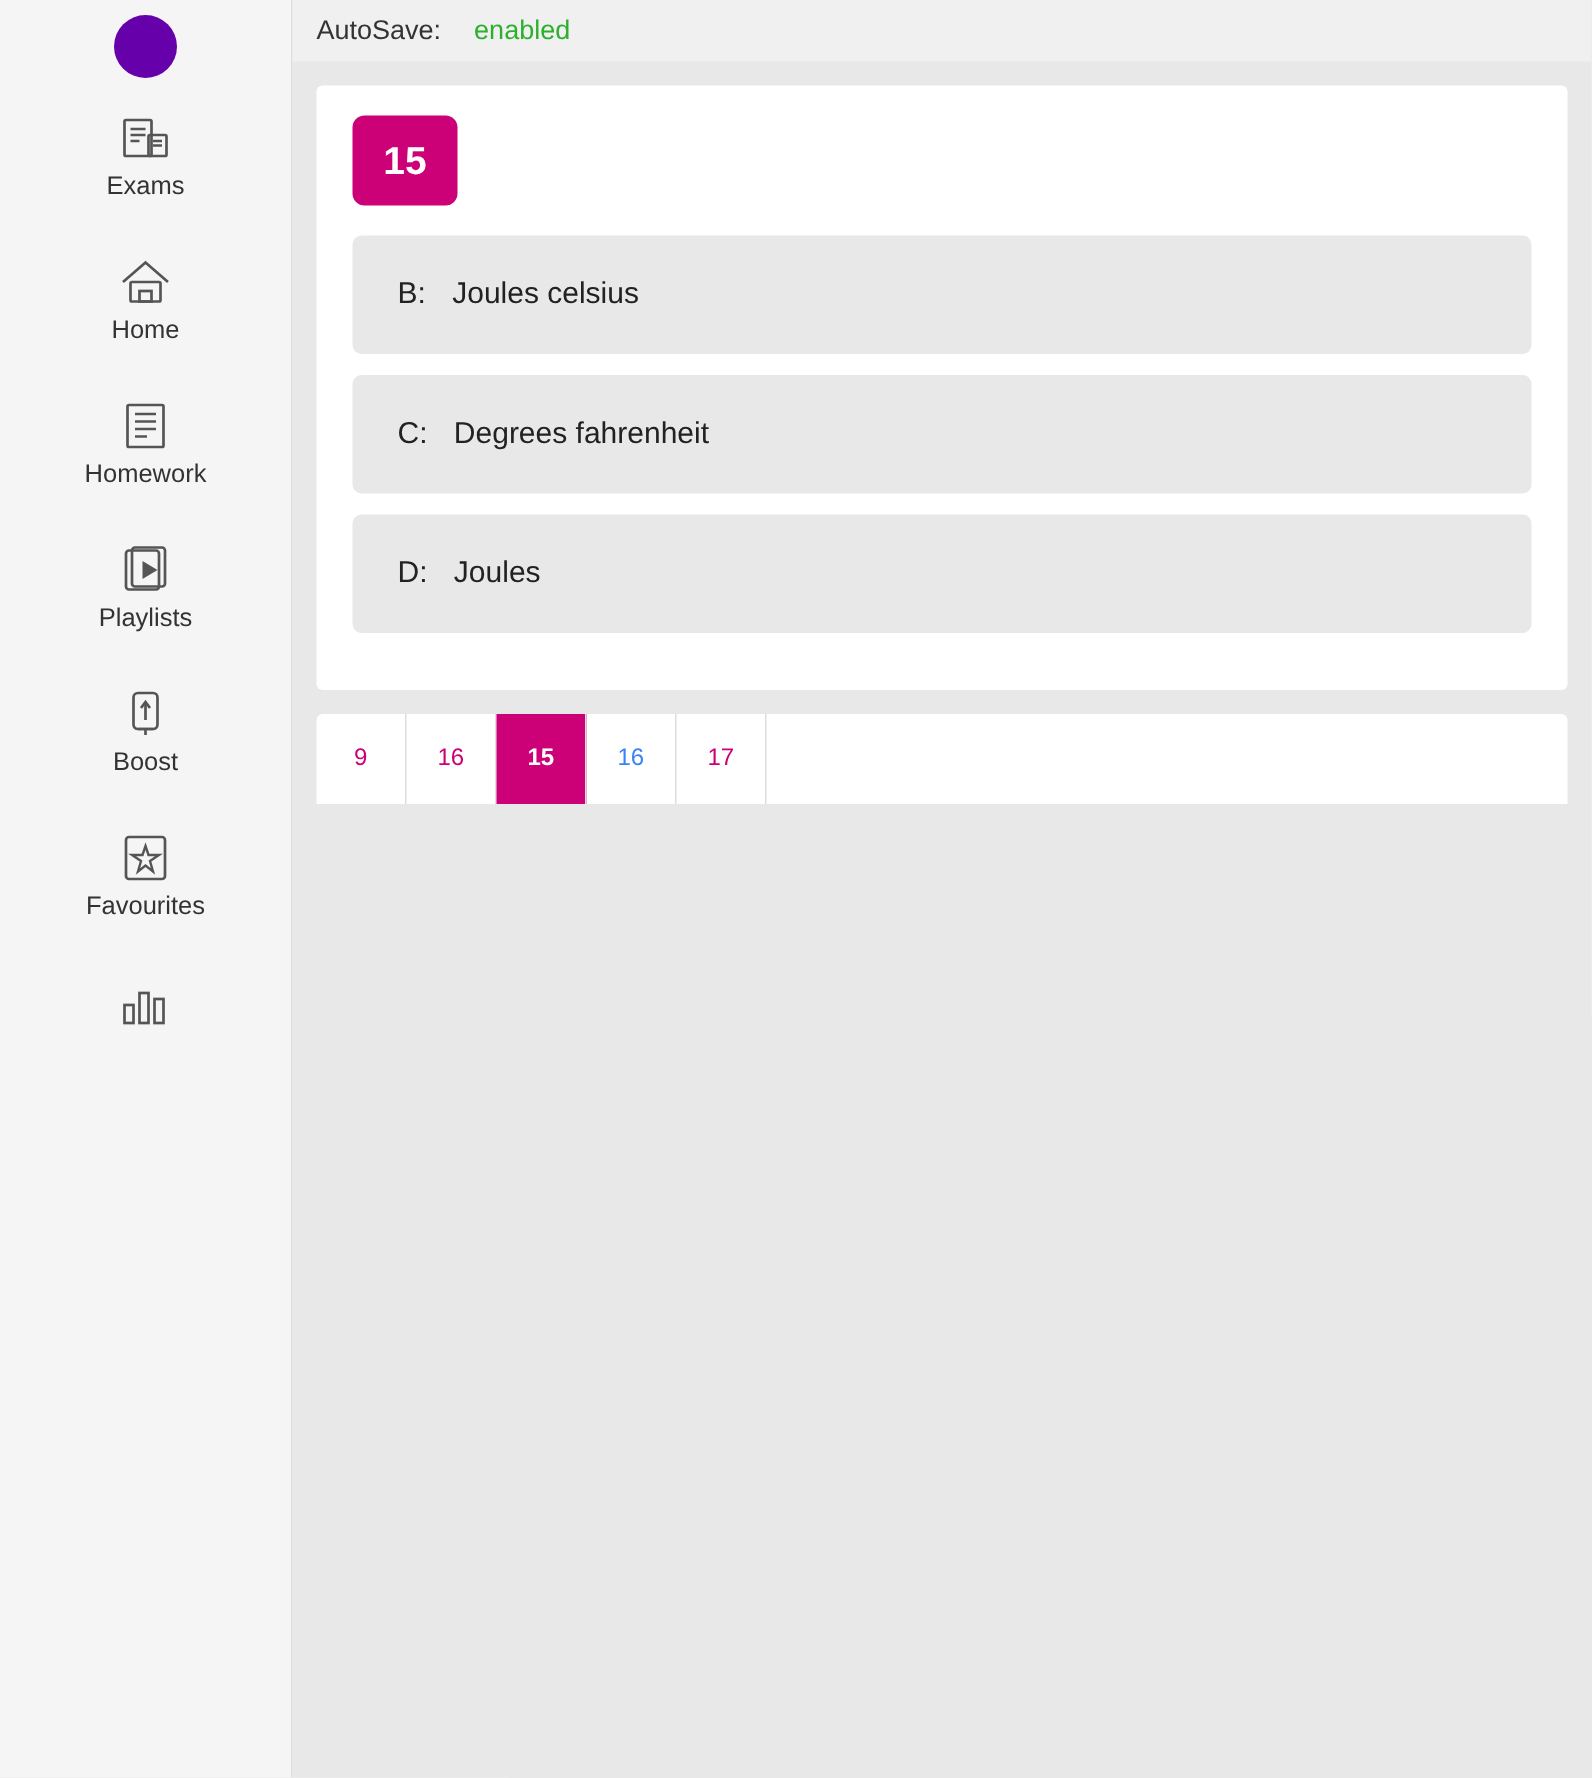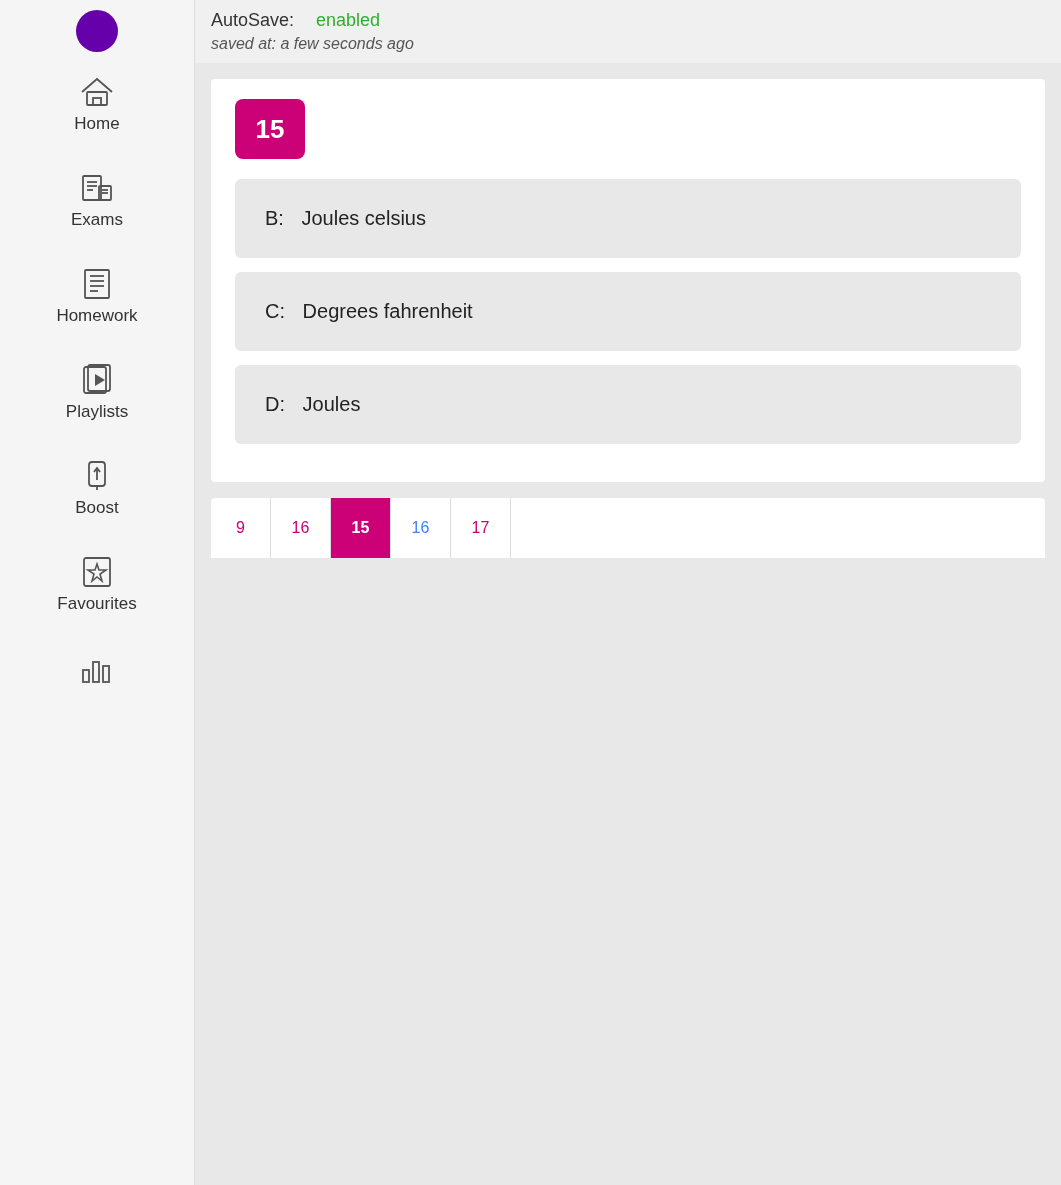--- a/index.html
+++ b/index.html
@@ -174,42 +174,42 @@
 <body>
 
 <div class="sidebar">
 
   <div style="width:100%; display:flex; justify-content:center; margin-bottom:0; margin-top:0; position:relative;">
     <div style="width:42px;height:42px;border-radius:50%;background:#6600aa;margin-bottom:4px;"></div>
   </div>
 
   <div class="sidebar-item">
     <svg class="sidebar-icon-svg" viewBox="0 0 36 36" fill="none" stroke="#555" stroke-width="1.8">
-      <polyline points="3,18 18,5 33,18"></polyline>
-      <rect x="8" y="18" width="20" height="13" rx="1"></rect>
-      <rect x="14" y="24" width="8" height="7"></rect>
-    </svg>
-    <span class="label">Home</span>
-  </div>
-
-  <div class="sidebar-item">
-    <svg class="sidebar-icon-svg" viewBox="0 0 36 36" fill="none" stroke="#555" stroke-width="1.8">
       <rect x="4" y="6" width="18" height="24" rx="1"></rect>
       <line x1="8" y1="12" x2="18" y2="12"></line>
       <line x1="8" y1="16" x2="18" y2="16"></line>
       <line x1="8" y1="20" x2="14" y2="20"></line>
       <rect x="20" y="16" width="12" height="14" rx="1"></rect>
       <line x1="23" y1="20" x2="29" y2="20"></line>
       <line x1="23" y1="23" x2="29" y2="23"></line>
     </svg>
     <span class="label">Exams</span>
   </div>
 
   <div class="sidebar-item">
     <svg class="sidebar-icon-svg" viewBox="0 0 36 36" fill="none" stroke="#555" stroke-width="1.8">
+      <polyline points="3,18 18,5 33,18"></polyline>
+      <rect x="8" y="18" width="20" height="13" rx="1"></rect>
+      <rect x="14" y="24" width="8" height="7"></rect>
+    </svg>
+    <span class="label">Home</span>
+  </div>
+
+  <div class="sidebar-item">
+    <svg class="sidebar-icon-svg" viewBox="0 0 36 36" fill="none" stroke="#555" stroke-width="1.8">
       <rect x="6" y="4" width="24" height="28" rx="1"></rect>
       <line x1="11" y1="10" x2="25" y2="10"></line>
       <line x1="11" y1="15" x2="25" y2="15"></line>
       <line x1="11" y1="20" x2="25" y2="20"></line>
       <line x1="11" y1="25" x2="19" y2="25"></line>
     </svg>
     <span class="label">Homework</span>
   </div>
 
   <div class="sidebar-item">
@@ -249,23 +249,20 @@
   </div>
 </div>
 
 <div class="main">
 
   <div class="header-top">
     <div class="autosave-row-wrap">
       <span class="autosave-label">AutoSave:</span>
       <span class="autosave-status" style="color:#2db02d; font-size:18px; font-weight:400;">enabled</span>
     </div>
-    <div style="padding-left:16px; padding-top:4px;">
-      <span class="saved-at">saved at: a few seconds ago</span>
-    </div>
   </div>
 
   <div class="question-section">
 
     <div class="question-header">
       <div class="question-number-badge">15</div>
     </div>
 
 
     <div class="answer-option">

